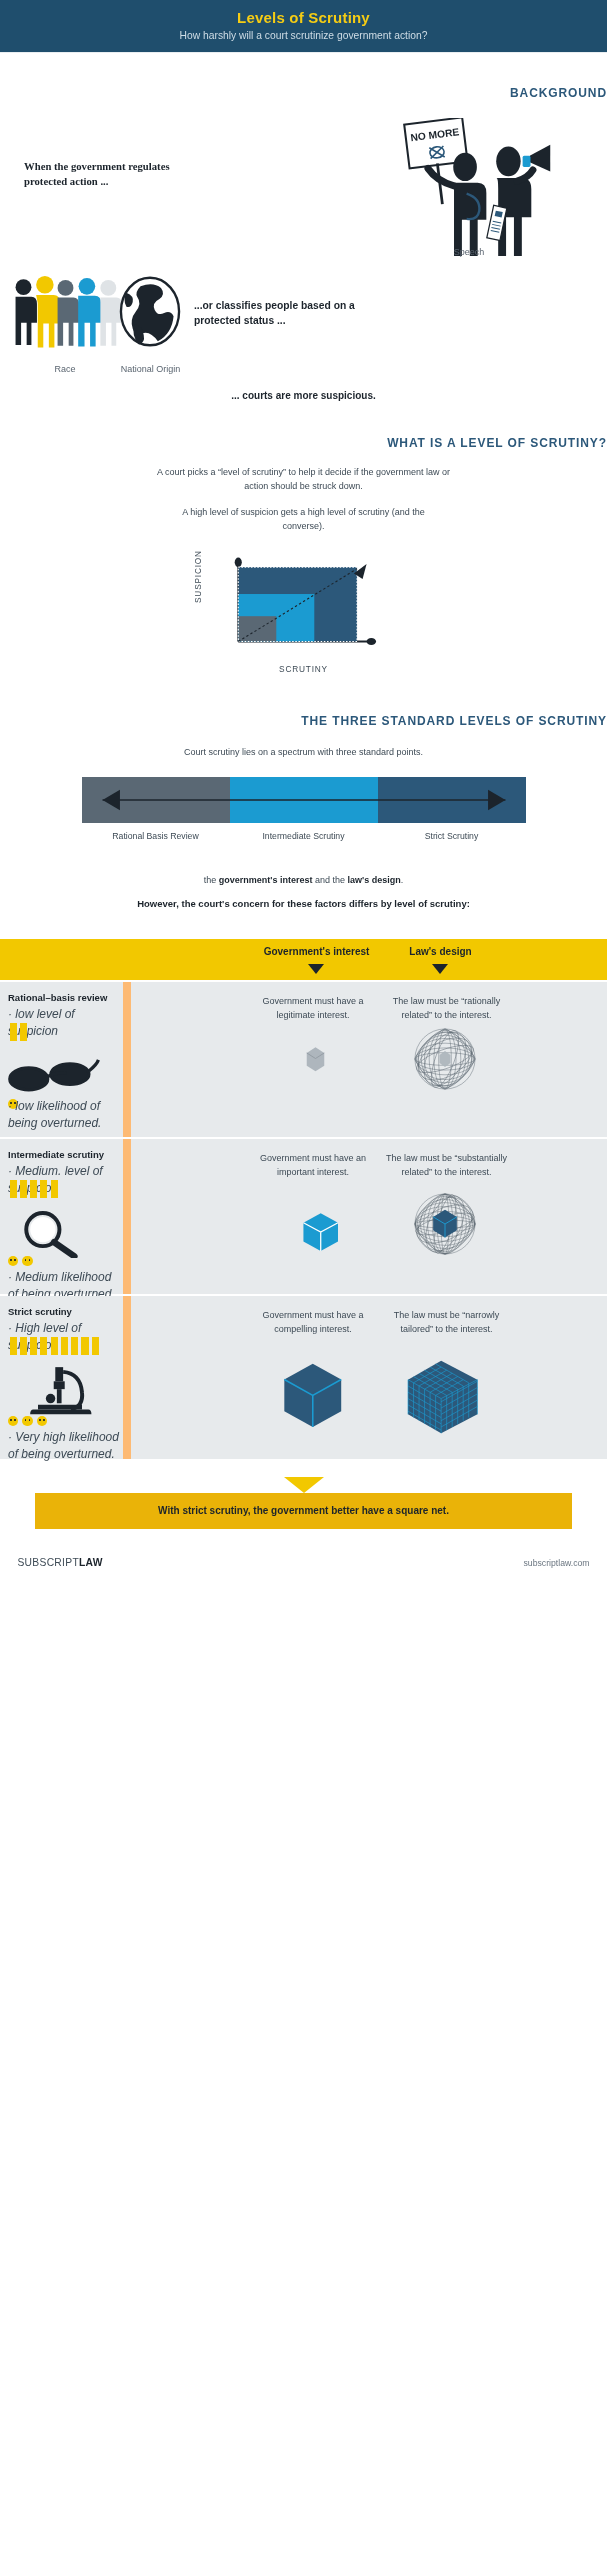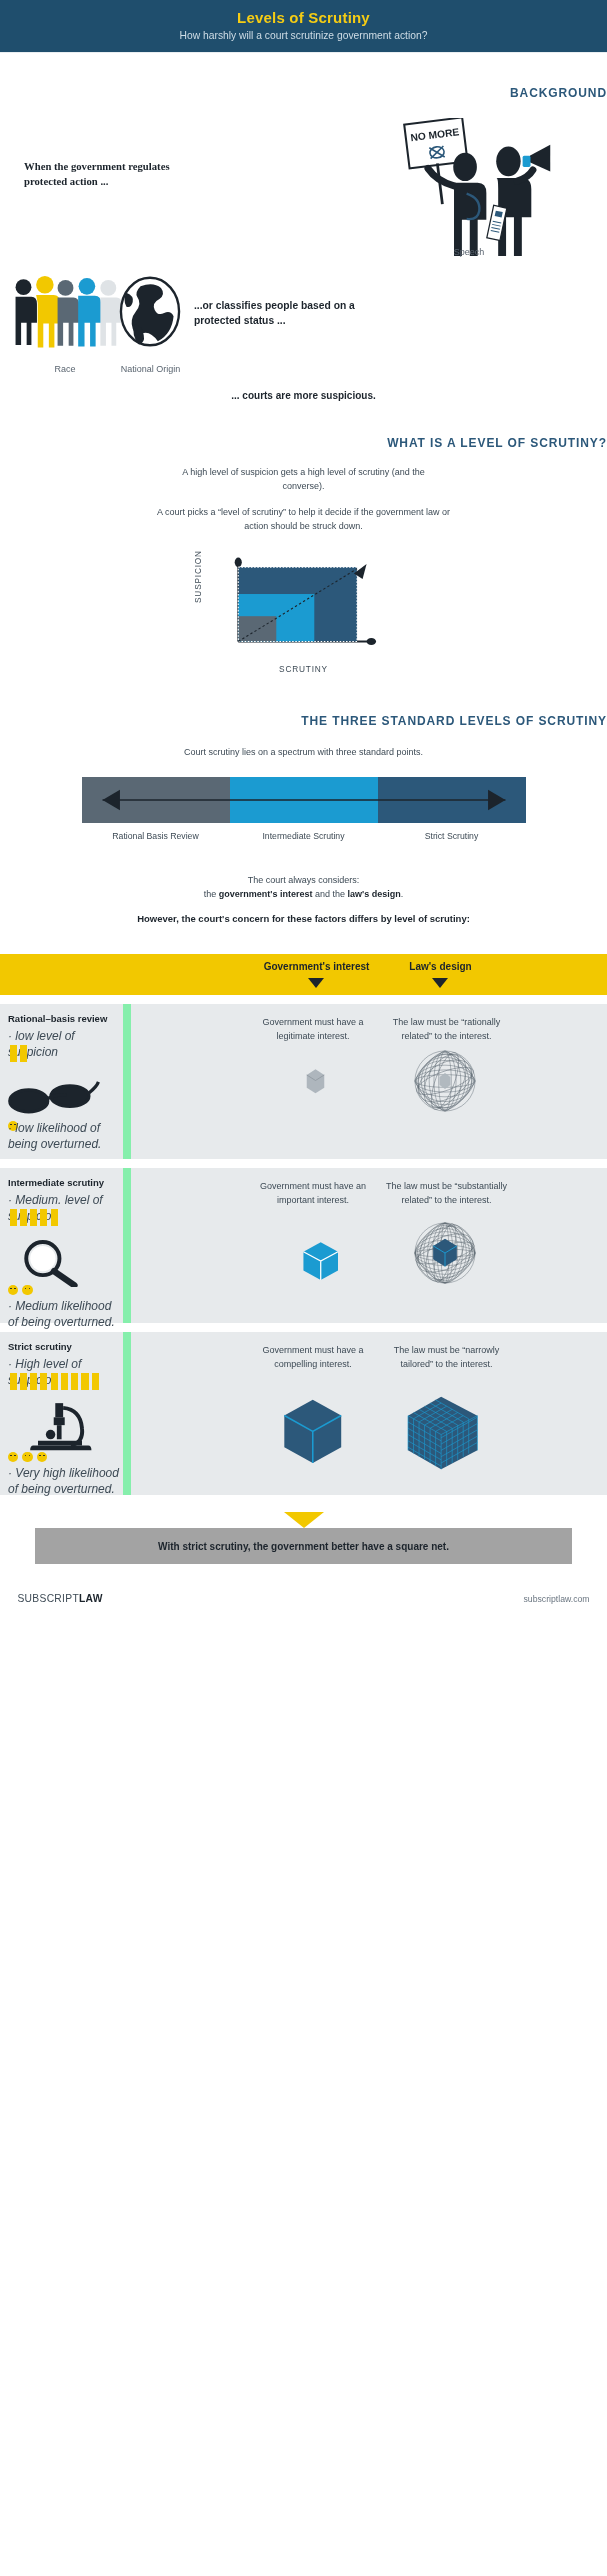--- a/index.html
+++ b/index.html
@@ -191,22 +191,22 @@
     border-right: 8.7px solid transparent;
     border-top: 10.3px solid #1c242c;
   }
   .th-arrow-gov { left: 308px; }
   .th-arrow-law { left: 432px; }
 
   
   .trow {
     position: relative;
     height: 155px;
-    margin-top: 9px;
-    background: #86efac;
+    margin-top: 2px;
+    background: #fdba74;
   }
   .trow-left,
   .trow-right {
     position: absolute;
     top: 0; bottom: 0;
     background: #e7eaec;
   }
   .trow-left { left: 0; width: 123px; }
   .trow-right { left: 131px; right: 0; }
   .lvl-title {
@@ -268,21 +268,21 @@
   
   .callout-arrow {
     margin: 17.4px auto 0 auto;
     width: 0; height: 0;
     border-left: 20.6px solid transparent;
     border-right: 20.6px solid transparent;
     border-top: 16px solid #f2c800;
   }
   .callout {
     margin: 0 35px;
-    background: #a3a3a3;
+    background: #eab308;
     padding: 12.7px 8px;
     text-align: center;
     font-size: 10px;
     font-weight: bold;
     color: #1c242c;
   }
   .footer {
     margin-top: 28.5px;
     padding: 0 17.4px 19px 17.4px;
     display: flex;
@@ -402,22 +402,22 @@
     <div style="position:relative;">
       <div class="fig-caption" style="position:absolute; left:9.5px; top:-1.6px; width:111px;">Race</div>
       <div class="fig-caption" style="position:absolute; left:106px; top:-1.6px; width:89px;">National Origin</div>
     </div>
 
     <div class="suspicious-line" style="margin-top:24px;">... courts are more suspicious.</div>
   </div>
 
   <div class="level-sec">
     <div class="sec-heading">WHAT IS A LEVEL OF SCRUTINY?</div>
+    <div class="body-text" style="width:301px;margin-left:auto;margin-right:auto;">A court picks a “level of scrutiny” to help it decide if the government law or action should be struck down.</div>
     <div class="body-text" style="width:261px;margin-left:auto;margin-right:auto;">A high level of suspicion gets a high level of scrutiny (and the converse).</div>
-    <div class="body-text" style="width:301px;margin-left:auto;margin-right:auto;">A court picks a “level of scrutiny” to help it decide if the government law or action should be struck down.</div>
 
     <div class="chart-wrap">
       <svg width="214" height="99" viewBox="0 0 270 125">
 
         <line x1="52" y1="8" x2="52" y2="108" stroke="#1c242c" stroke-width="2.4"></line>
         <line x1="52" y1="108" x2="220" y2="108" stroke="#1c242c" stroke-width="2.4"></line>
         <ellipse cx="52" cy="8" rx="4.5" ry="6" fill="#1c242c"></ellipse>
         <ellipse cx="220" cy="108" rx="6" ry="4.5" fill="#1c242c"></ellipse>
 
         <rect x="52" y="14" width="150" height="94" fill="#2c587a"></rect>
@@ -450,21 +450,20 @@
       </svg>
     </div>
 
     <div class="spectrum-labels">
       <div>Rational Basis Review</div>
       <div>Intermediate Scrutiny</div>
       <div>Strict Scrutiny</div>
     </div>
 
     <div class="considers">
-      <div>The court always considers:</div>
       <div>
         <span>the </span><span class="bold-text">government's interest</span><span> and the </span><span class="bold-text">law's design</span><span>.</span>
       </div>
     </div>
     <div class="differs">However, the court's concern for these factors differs by level of scrutiny:</div>
   </div>
 
   <div class="table-head">
     <div class="th-label th-gov">Government's interest</div>
     <div class="th-label th-law">Law's design</div>

